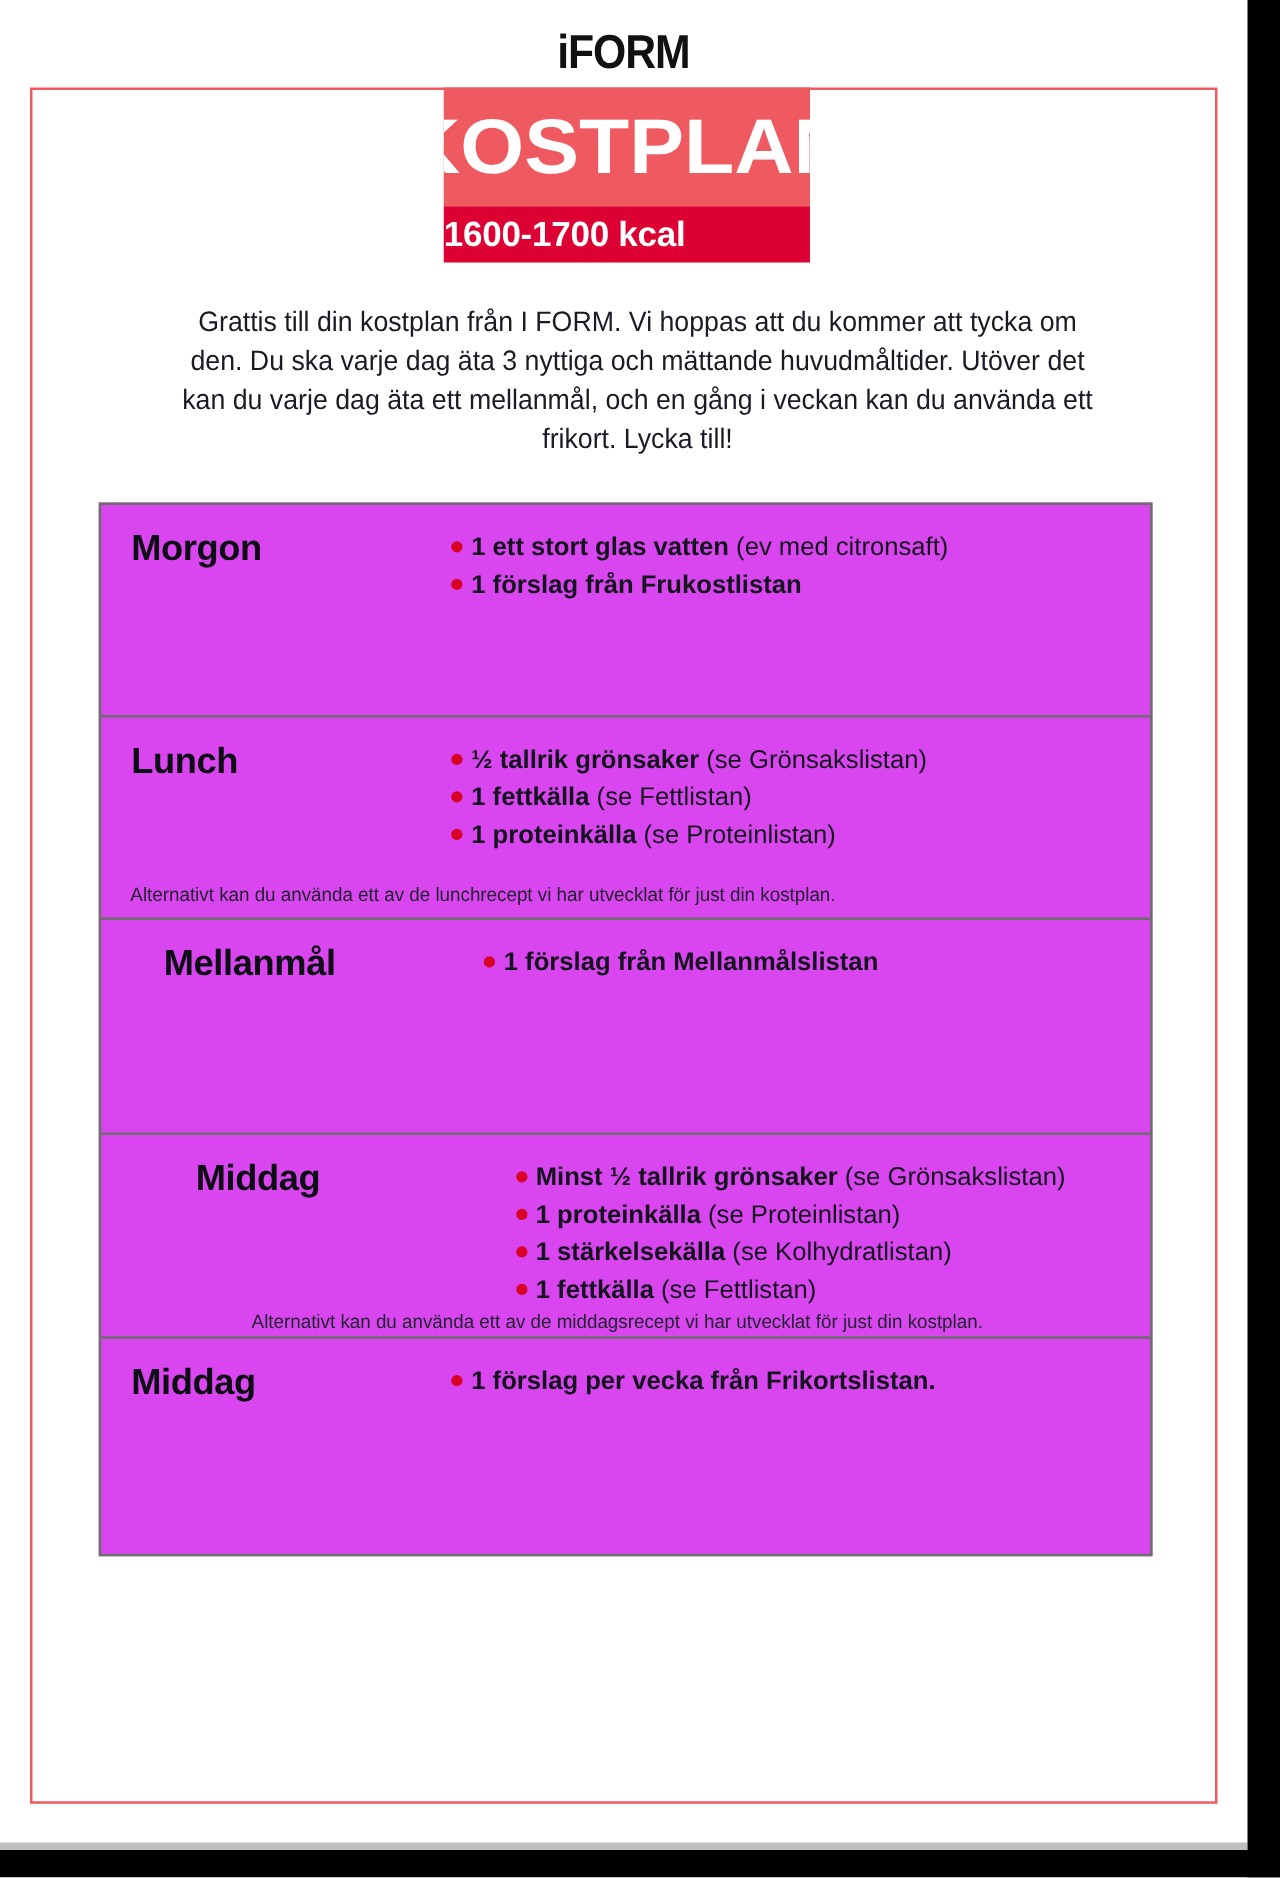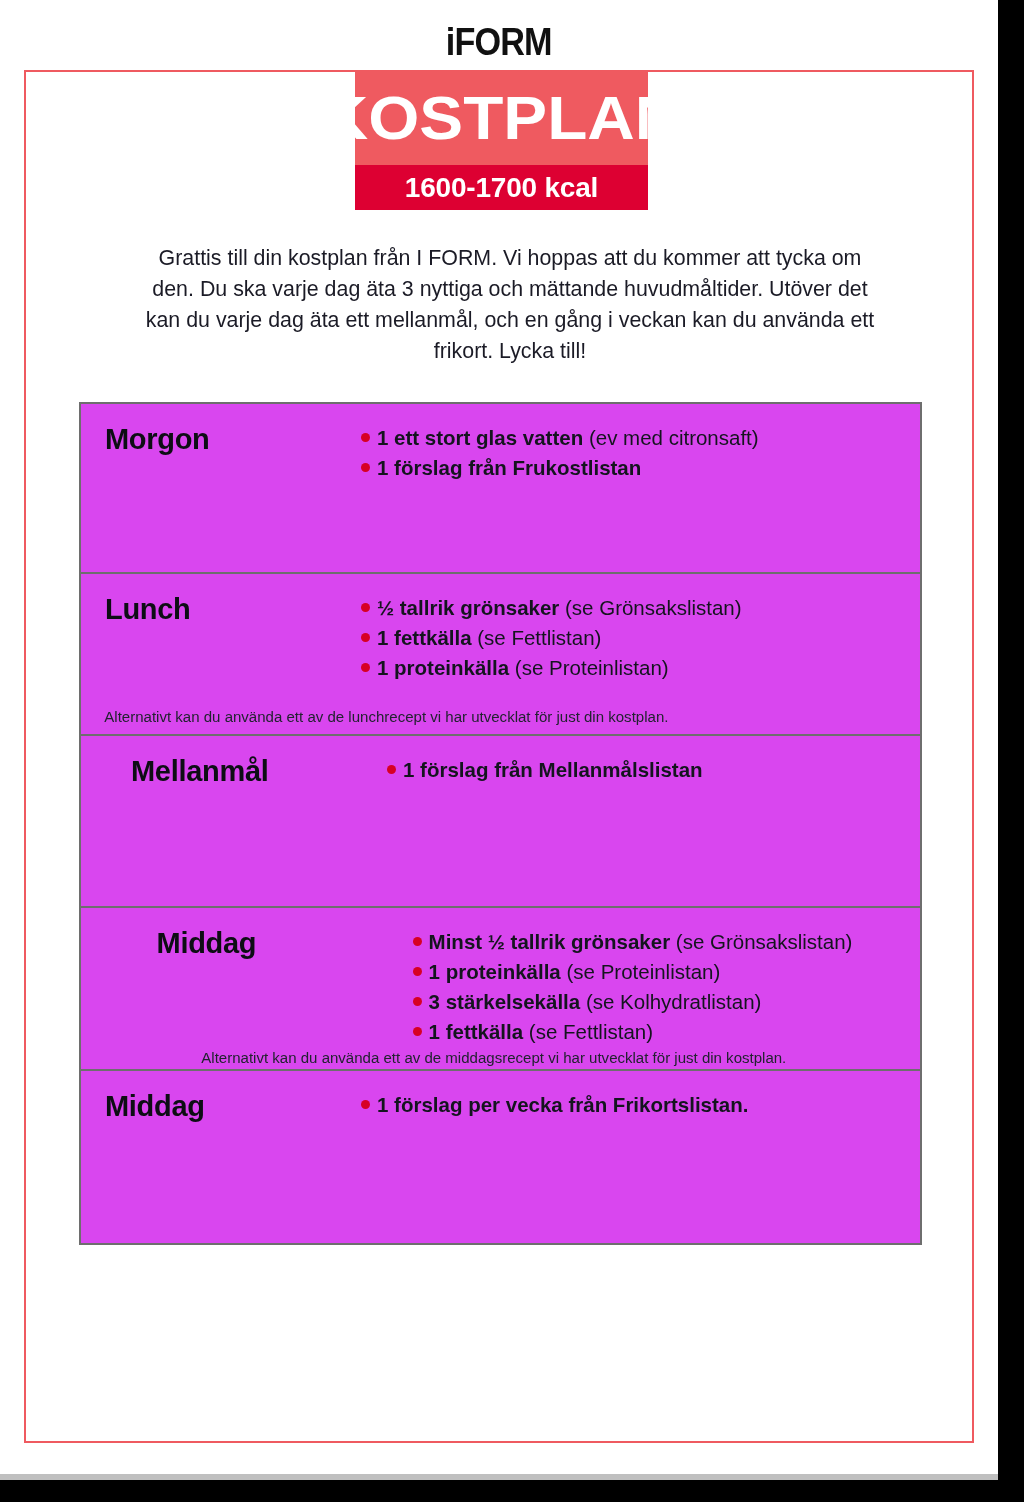--- a/index.html
+++ b/index.html
@@ -101,21 +101,20 @@
     line-height: 64px;
     letter-spacing: 0px;
     transform: scaleX(1.06);
     white-space: nowrap;
   }
   .banner-sub {
     background: #dd0032;
     height: 45px;
     display: flex;
     align-items: center;
-    justify-content: center;
   }
   .banner-sub-text {
     color: #ffffff;
     font-family: "Liberation Sans", sans-serif;
     font-weight: bold;
     font-size: 28px;
     line-height: 30px;
     letter-spacing: -0.2px;
     white-space: nowrap;
   }
@@ -295,21 +294,21 @@
           <div class="bullet-line">
             <span class="bullet-dot"></span>
             <span class="bullet-text"><span class="b">Minst ½ tallrik grönsaker</span><span class="r"> (se Grönsakslistan)</span></span>
           </div>
           <div class="bullet-line">
             <span class="bullet-dot"></span>
             <span class="bullet-text"><span class="b">1 proteinkälla</span><span class="r"> (se Proteinlistan)</span></span>
           </div>
           <div class="bullet-line">
             <span class="bullet-dot"></span>
-            <span class="bullet-text"><span class="b">3 stärkelsekälla</span><span class="r"> (se Kolhydratlistan)</span></span>
+            <span class="bullet-text"><span class="b">1 stärkelsekälla</span><span class="r"> (se Kolhydratlistan)</span></span>
           </div>
           <div class="bullet-line">
             <span class="bullet-dot"></span>
             <span class="bullet-text"><span class="b">1 fettkälla</span><span class="r"> (se Fettlistan)</span></span>
           </div>
         </div>
       </div>
       <div class="row-note">Alternativt kan du använda ett av de middagsrecept vi har utvecklat för just din kostplan.</div>
     </div>
 

